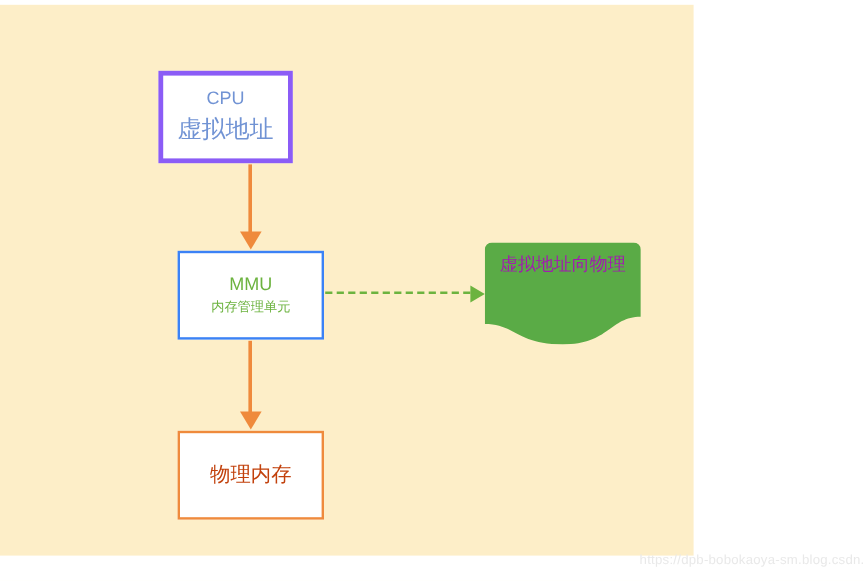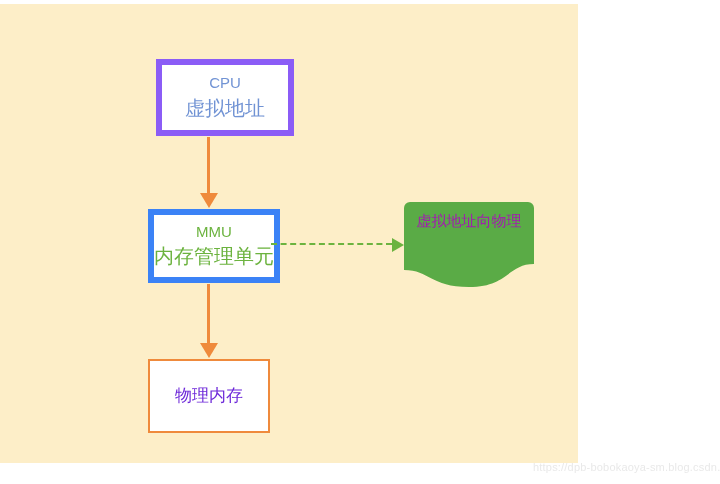--- a/index.html
+++ b/index.html
@@ -35,50 +35,50 @@
     line-height: 1.45;
     text-align: center;
   }
   .node .line {
     display: block;
     white-space: nowrap;
   }
 
   
   #node-cpu {
-    left: 156px;
+    left: 132px;
     top: 55px;
-    width: 138px;
+    width: 112px;
     height: 77px;
-    border: 6px solid #8b5cf6;
+    border: 4px solid #8b5cf6;
     color: #7193d4;
     font-size: 15px;
   }
   #node-cpu .line.cn { font-size: 20px; }
 
   
   #node-mmu {
     left: 148px;
     top: 205px;
-    width: 132px;
+    width: 122px;
     height: 74px;
-    border: 6px solid #3b82f6;
+    border: 2px solid #3b82f6;
     color: #6cb33f;
     font-size: 15px;
   }
-  #node-mmu .line.cn { font-size: 20px; }
+  #node-mmu .line.cn { font-size: 11px; }
 
   
   #node-phys {
     left: 148px;
     top: 355px;
     width: 122px;
     height: 74px;
     border: 2px solid #ef8a3c;
-    color: #6d28d9;
+    color: #c2410c;
     font-size: 17px;
   }
 
   
   .varrow {
     position: absolute;
     width: 18px;
   }
   .varrow .shaft {
     position: absolute;

